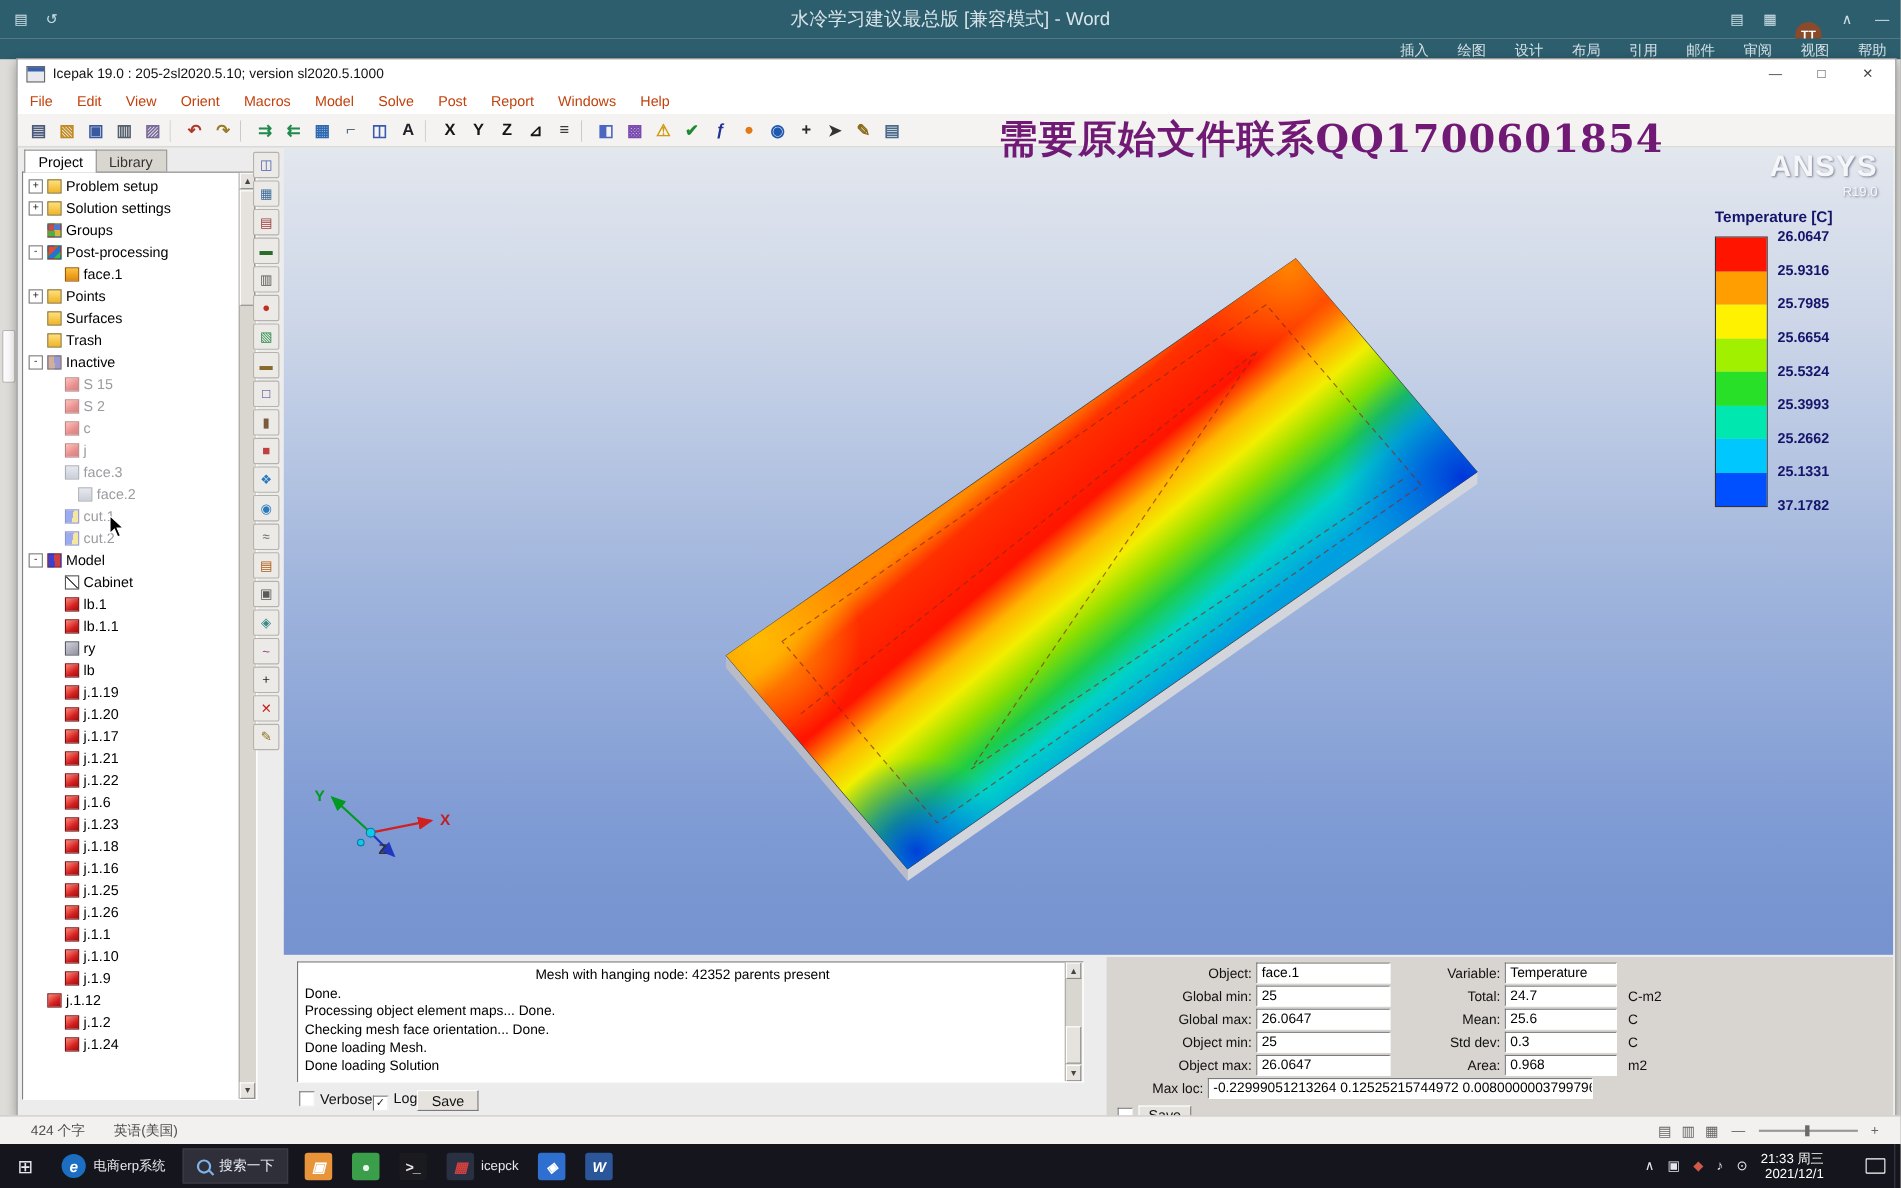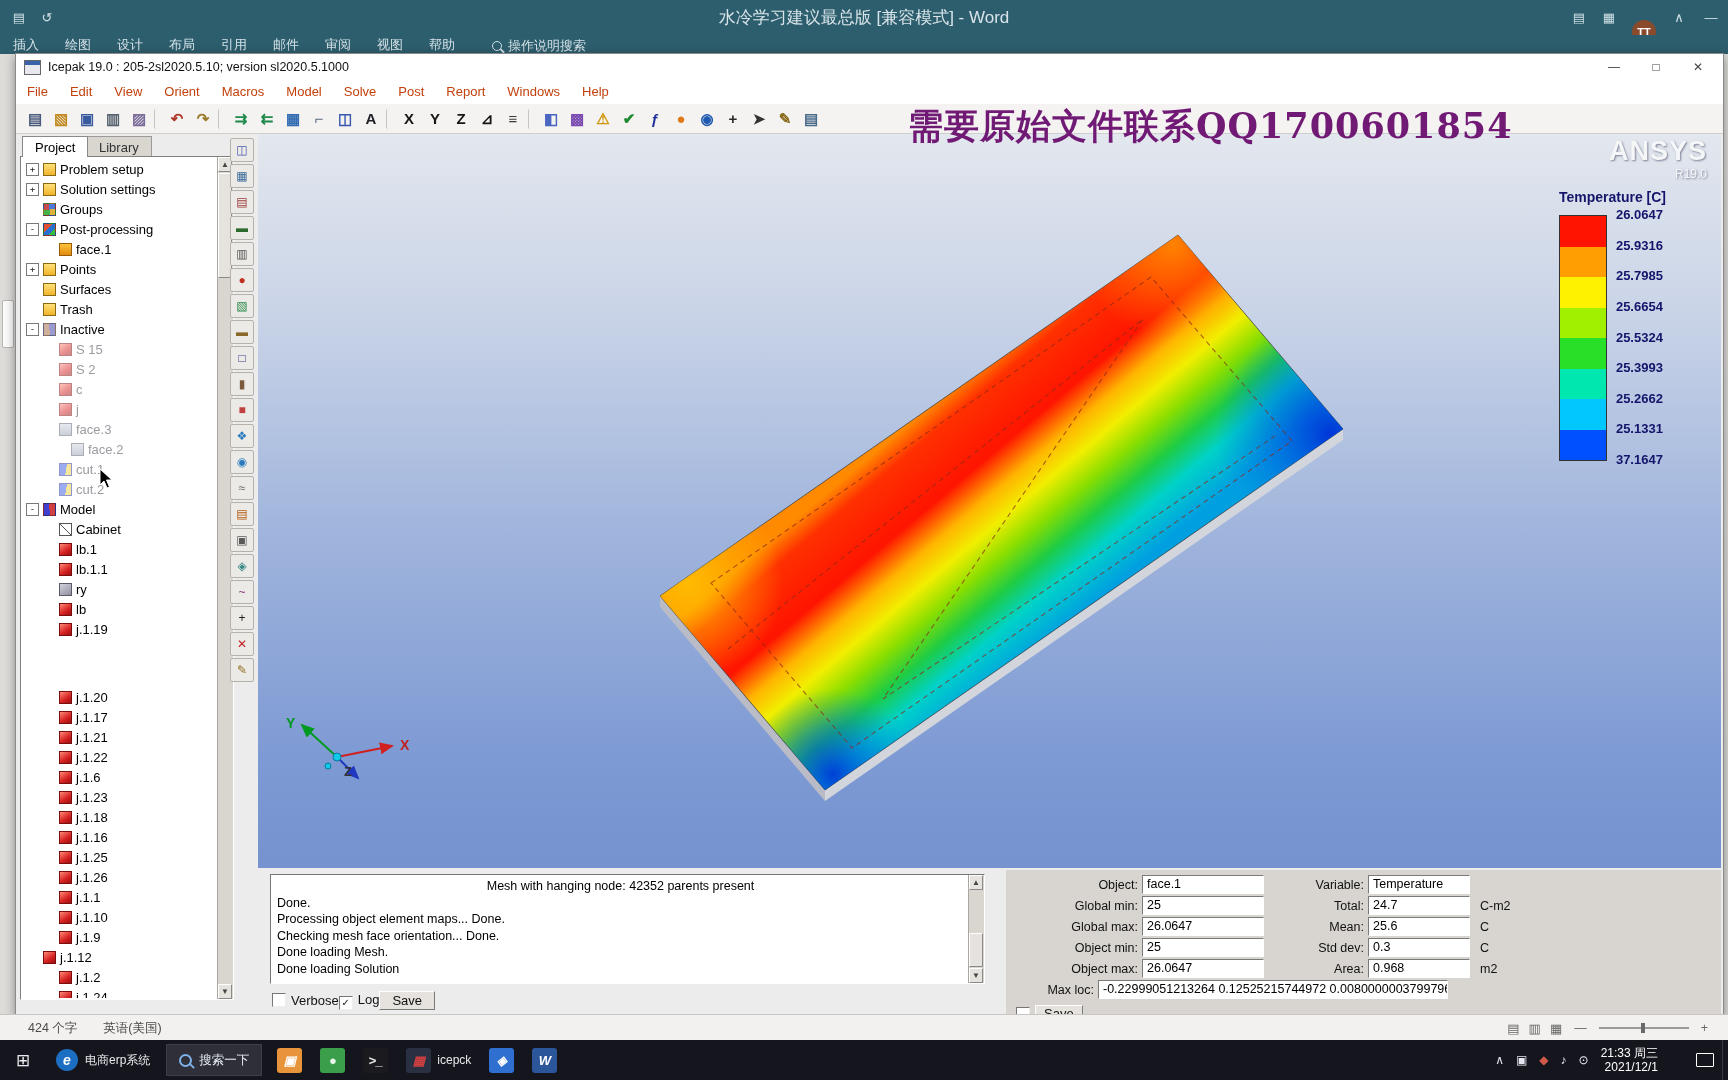--- a/index.html
+++ b/index.html
@@ -6,21 +6,21 @@
   #screen{position:relative;width:1728px;height:1080px;overflow:hidden;background:#c6c4c1;}
   .abs{position:absolute;}
 
   
   #word-titlebar{left:0;top:0;width:1728px;height:35px;background:#2d5e6d;display:flex;align-items:center;color:#dbe7ec;}
   .wt-left{display:flex;gap:10px;margin-left:10px;}
   .wt-ic{width:18px;height:18px;display:flex;align-items:center;justify-content:center;font-size:13px;color:#cfe0e6;}
   #word-title{position:absolute;left:0;right:0;text-align:center;font-size:17px;color:#d8e4e9;pointer-events:none;}
   .wt-right{position:absolute;right:8px;top:0;height:35px;display:flex;align-items:center;gap:14px;}
   .avatar{width:24px;height:24px;border-radius:50%;background:#8a4a2c;color:#fff;font-size:11px;font-weight:bold;display:flex;align-items:center;justify-content:center;margin-top:29px;}
-  #word-ribbon{left:0;top:35px;width:1728px;height:19px;background:#2d5e6d;overflow:hidden;display:flex;align-items:center;color:#d5e2e8;}
+  #word-ribbon{left:0;top:35px;width:1728px;height:19px;background:#2d5e6d;overflow:hidden;display:flex;align-items:flex-end;color:#d5e2e8;flex-direction:column;}
   .rtab{font-size:13px;padding:2px 13px;white-space:nowrap;}
   .ribbon-search{display:flex;align-items:center;gap:6px;margin-left:24px;font-size:13px;padding-top:2px;white-space:nowrap;}
   .mag{width:8px;height:8px;border:1.5px solid #cfe0e6;border-radius:50%;position:relative;display:inline-block;}
   .mag::after{content:"";position:absolute;width:5px;height:1.5px;background:#cfe0e6;transform:rotate(45deg);left:7px;top:8px;}
 
   #word-bodybg{left:0;top:54px;width:1728px;height:960px;background:#dedcd9;}
   #left-strip-widget{left:2px;top:300px;width:10px;height:46px;background:#fbfbfb;border:1px solid #b8b6b2;border-radius:2px;}
 
   
   #icepak{left:15px;top:53px;width:1707px;height:961px;background:#ececec;border:1px solid #8a8a8a;box-shadow:0 3px 10px rgba(0,0,0,.4);overflow:hidden;}
@@ -365,21 +365,21 @@
           <div class="trow" style="padding-left: 20px;">
             <span class="exp"></span>
             <span class="ticon" data-icon="cube-red"></span>
             <span class="tlabel">lb</span>
           </div>
           <div class="trow" style="padding-left: 20px;">
             <span class="exp"></span>
             <span class="ticon" data-icon="cube-red"></span>
             <span class="tlabel">j.1.19</span>
           </div>
-          <div class="trow" style="padding-left: 20px; margin-top: 48px;">
+          <div class="trow" style="padding-left: 20px;">
             <span class="exp"></span>
             <span class="ticon" data-icon="cube-red"></span>
             <span class="tlabel">j.1.20</span>
           </div>
           <div class="trow" style="padding-left: 20px;">
             <span class="exp"></span>
             <span class="ticon" data-icon="cube-red"></span>
             <span class="tlabel">j.1.17</span>
           </div>
           <div class="trow" style="padding-left: 20px;">
@@ -580,21 +580,21 @@
           <div class="clabels">
 
           <div class="clabel">26.0647</div>
               <div class="clabel">25.9316</div>
               <div class="clabel">25.7985</div>
               <div class="clabel">25.6654</div>
               <div class="clabel">25.5324</div>
               <div class="clabel">25.3993</div>
               <div class="clabel">25.2662</div>
               <div class="clabel">25.1331</div>
-              <div class="clabel">37.1647</div>
+              <div class="clabel">37.1782</div>
             </div>
         </div>
       </div>
     </div>
 
     <div class="abs" id="console-box">
       <div class="console-lines">
 
       <div class="cline center">Mesh with hanging node: 42352 parents present</div>
           <div class="cline">Done.</div>

